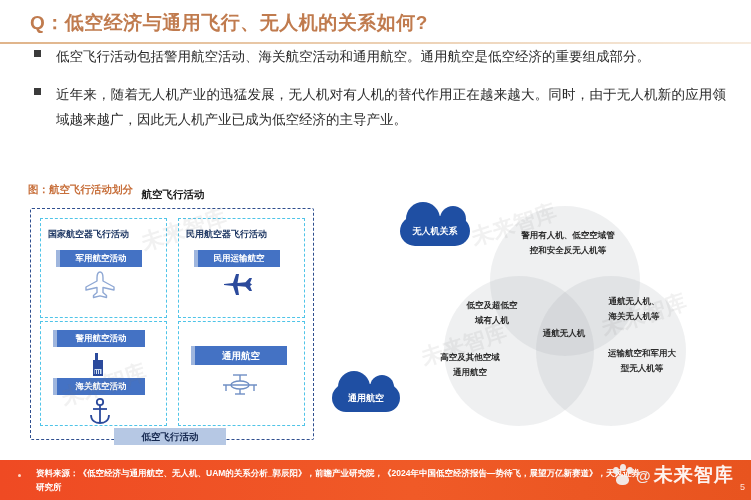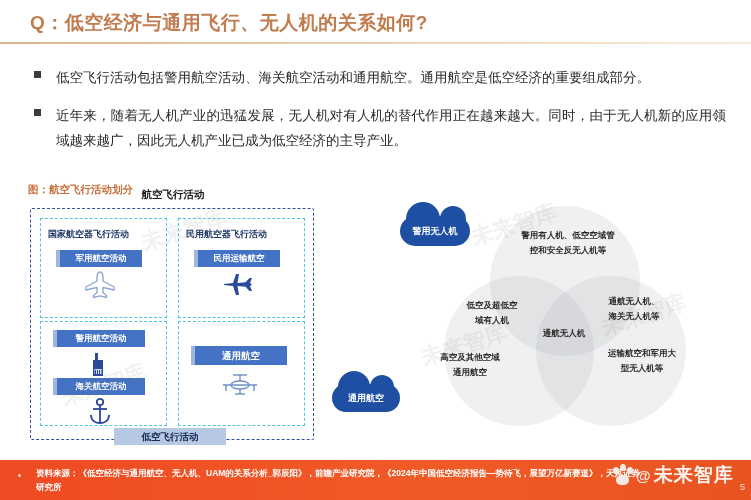--- a/index.html
+++ b/index.html
@@ -17,21 +17,21 @@
     position:absolute;left:30px;top:10px;
     font-size:19px;font-weight:bold;color:#c07b4e;
     letter-spacing:.5px;white-space:nowrap;
   }
   .title-rule{
     position:absolute;left:0;top:42px;width:751px;height:2px;
     background:linear-gradient(to right,#e0b48a 0%, #edd2b6 55%, #f7ecdf 100%);
   }
 
   
-  .bullets{position:absolute;left:26px;top:65px;width:700px;}
+  .bullets{position:absolute;left:26px;top:44px;width:700px;}
   .bullet{position:relative;padding-left:30px;margin-bottom:13px;}
   .bullet .sq{
     position:absolute;left:8px;top:6px;width:7px;height:7px;background:#3b3b3b;
   }
   .bullet .txt{
     font-size:13.5px;color:#2b2b2b;line-height:25px;
     text-align:justify;
   }
 
   
@@ -281,21 +281,21 @@
     <div class="circle" id="c-right"></div>
 
     <div class="venn-txt" id="v-top">警用有人机、低空空域管控和安全反无人机等</div>
     <div class="venn-txt" id="v-left-up">低空及超低空域有人机</div>
     <div class="venn-txt" id="v-right-up">通航无人机、海关无人机等</div>
     <div class="venn-txt" id="v-center">通航无人机</div>
     <div class="venn-txt" id="v-left-low">高空及其他空域通用航空</div>
     <div class="venn-txt" id="v-right-low">运输航空和军用大型无人机等</div>
 
     <div class="cloud" id="cloud-economy">
-      <span>警用无人机</span>
+      <span>无人机关系</span>
     </div>
     <div class="cloud" id="cloud-ga">
       <span>通用航空</span>
     </div>
   </div>
 
   <div class="wm" id="wm1">未来智库</div>
   <div class="wm" id="wm2">未来智库</div>
   <div class="wm" id="wm3">未来智库</div>
   <div class="wm" id="wm4">未来智库</div>

